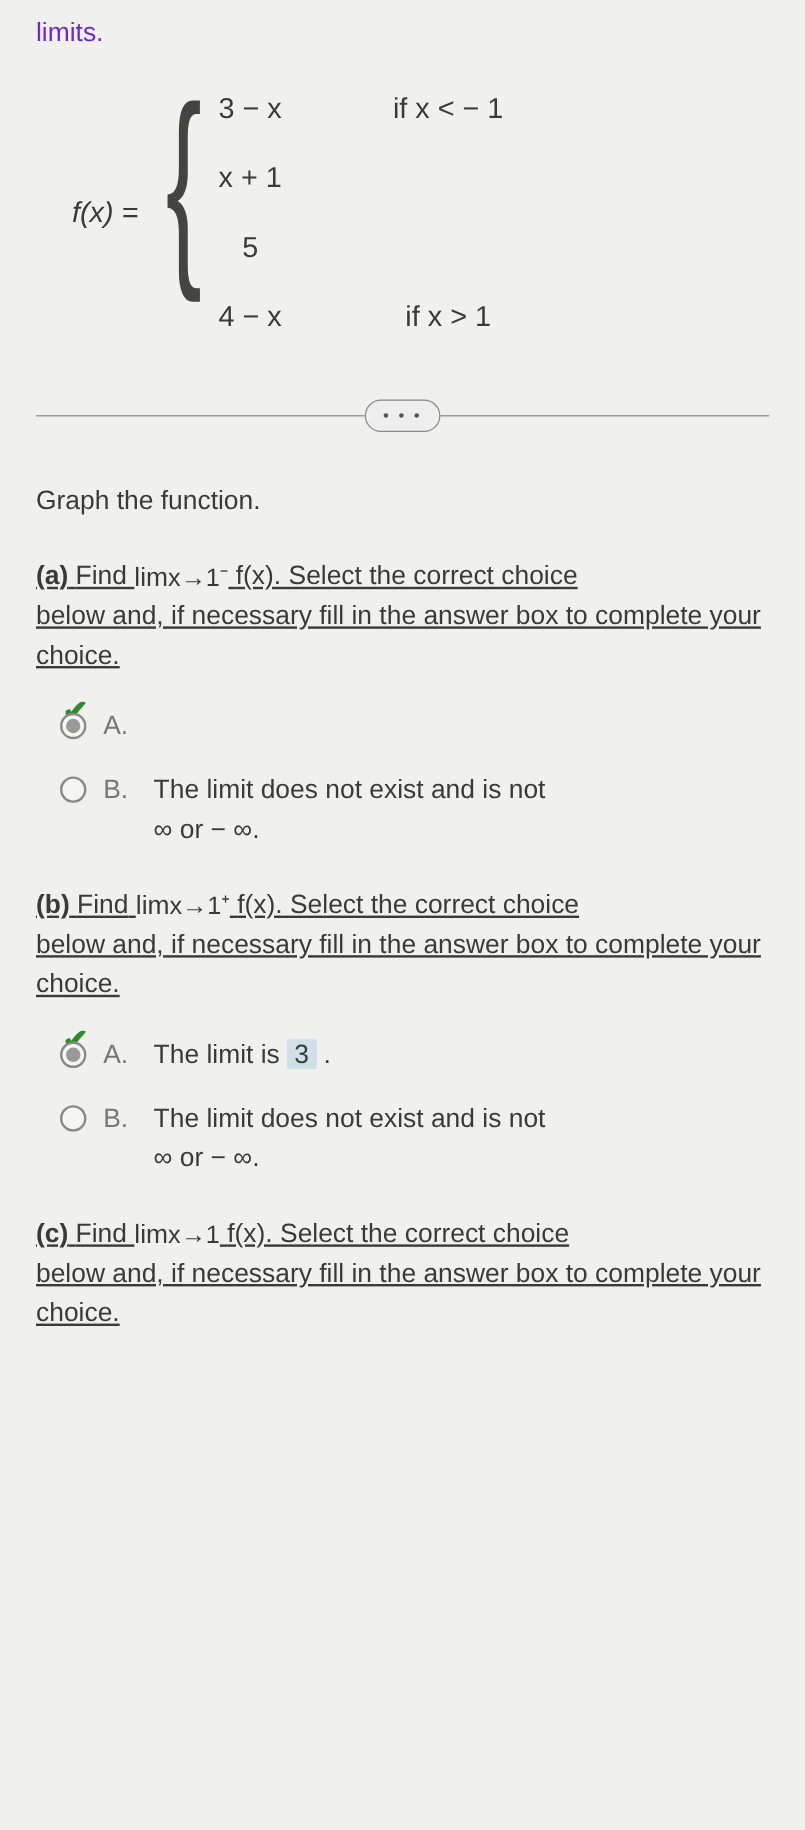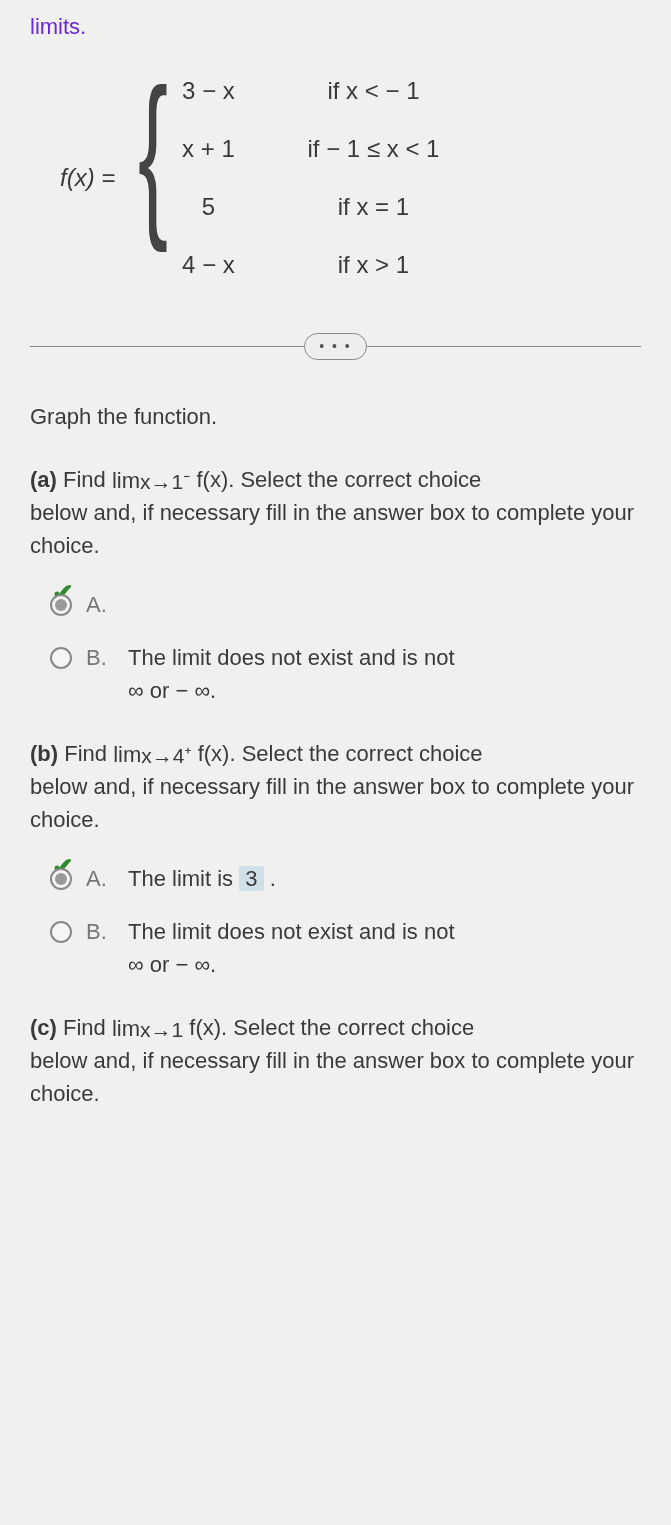--- a/index.html
+++ b/index.html
@@ -38,21 +38,21 @@
     .ellipsis-pill {
       border: 1px solid #888;
       border-radius: 999px;
       padding: 2px 14px;
       font-size: 14px;
       color: #555;
       background: #eee;
       letter-spacing: 2px;
     }
     .section { margin-bottom: 30px; }
-    .prompt { margin-bottom: 26px; }
+    .prompt { margin-bottom: 26px; text-decoration: underline; }
     .limit-frag { display: inline-flex; align-items: center; vertical-align: middle; line-height:1.1; }
     .limit-top { font-size: 22px; }
     .limit-bot { font-size: 21px; }
     .choice-row { display: flex; align-items: flex-start; gap: 14px; margin: 20px 0 20px 20px; }
     .radio {
       width: 22px; height: 22px; border: 2px solid #888; border-radius: 50%;
       flex-shrink: 0; margin-top: 6px; position: relative; background:#f5f5f3;
     }
     .radio.selected::after {
       content: ""; position:absolute; inset:3px; border-radius:50%; background:#999;
@@ -79,25 +79,23 @@
   <span class="fx">f(x) =</span>
   <div class="brace-wrap">
     <span class="brace">{</span>
     <div class="cases">
       <div class="case-row">
         <span class="expr">3 − x</span>
         <span class="cond">if  x &lt; − 1</span>
       </div>
       <div class="case-row">
         <span class="expr">x + 1</span>
-        <span class="cond">if  − 1 ≤ x &lt; 1</span>
       </div>
       <div class="case-row">
         <span class="expr">5</span>
-        <span class="cond">if  x = 1</span>
       </div>
       <div class="case-row">
         <span class="expr">4 − x</span>
         <span class="cond">if  x &gt; 1</span>
       </div>
     </div>
   </div>
 </div>
 
 <div class="divider-wrap">
@@ -139,21 +137,21 @@
     </span>
   </div>
 </div>
 
 <div class="section">
   <div class="prompt">
     <span class="part-label">(b)</span>
     <span>Find</span>
     <span class="limit-frag">
       <span class="limit-top">lim</span>
-      <span class="limit-bot">x→4⁺</span>
+      <span class="limit-bot">x→1⁺</span>
     </span>
     <span>f(x). Select the correct choice</span>
     <div>below and, if necessary fill in the answer box to complete your choice.</div>
   </div>
 
   <div class="choice-row">
     <div class="radio-wrap">
       <span class="check">✔</span>
       <div class="radio selected"></div>
     </div>

